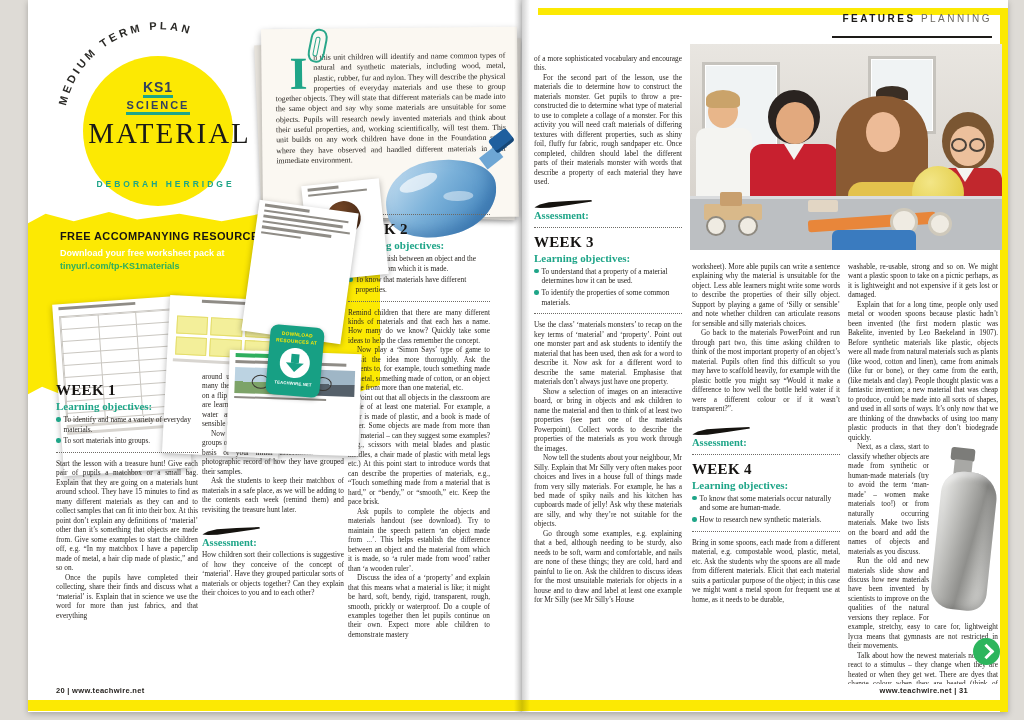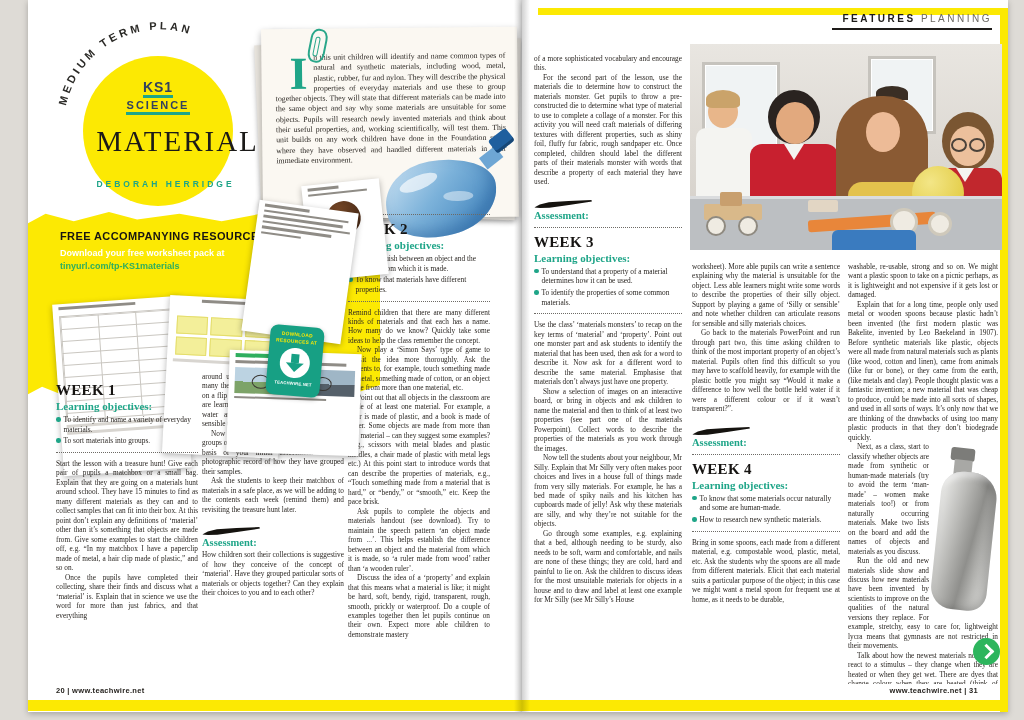--- a/index.html
+++ b/index.html
@@ -24,21 +24,21 @@
 
   
   .yellow-circle{position:absolute;left:55px;top:56px;width:150px;height:150px;border-radius:50%;background:#fce903;}
   .yellow-band{position:absolute;left:0;top:212px;width:352px;height:186px;background:#fce903;
     clip-path:polygon(0 6%,5% 1%,13% 5%,23% 0,31% 4%,43% 1%,55% 5%,66% 1%,78% 6%,90% 2%,100% 7%,100% 93%,92% 98%,81% 93%,69% 99%,55% 94%,40% 100%,26% 95%,12% 100%,4% 94%,0 98%);}
   .arc-svg{position:absolute;left:28px;top:22px;}
   .ks1{position:absolute;left:55px;top:79px;width:150px;text-align:center;font:700 14px "Liberation Sans",sans-serif;color:#31415f;letter-spacing:1px;}
   .ks1-rule{position:absolute;left:115px;top:95px;width:30px;height:2.5px;background:#1fa588;}
   .subject{position:absolute;left:55px;top:99px;width:150px;text-align:center;font:700 11px "Liberation Sans",sans-serif;color:#31415f;letter-spacing:2px;}
   .subject-rule{position:absolute;left:98px;top:112px;width:64px;height:2.5px;background:#1fa588;}
-  .mag-title{position:absolute;left:0;top:115px;width:275px;text-align:center;margin:12px;
+  .mag-title{position:absolute;left:0;top:115px;width:275px;text-align:center;margin:4px;
     font-family:"Liberation Serif",serif;font-weight:400;font-size:29px;line-height:1.0;letter-spacing:2px;color:#1b1a18;}
   .author{position:absolute;left:0;top:179px;width:275px;text-align:center;font:700 8.5px "Liberation Sans",sans-serif;letter-spacing:3px;color:#1fa588;}
 
   
   .paper-sheet{position:absolute;background:#f2efe9;box-shadow:0 2px 5px rgba(0,0,0,.25);}
   .ps1{left:240px;top:34px;width:250px;height:182px;transform:rotate(2deg);}
   .ps2{left:230px;top:40px;width:252px;height:180px;transform:rotate(-2.5deg);background:#e9e5de;}
   .note{position:absolute;left:234px;top:28px;width:256px;height:190px;background:#fbf8f2;
     box-shadow:0 3px 7px rgba(0,0,0,.28);transform:rotate(-.6deg);padding:10px 12px 8px 14px;box-sizing:border-box;}
   .clip{position:absolute;left:48px;top:0px;width:13px;height:30px;border:2.5px solid #2aa78a;border-radius:7px/10px;transform:rotate(12deg);background:transparent;}
@@ -85,21 +85,21 @@
   
   .pen{width:58px;height:9px;margin:12px 0 2px;transform:rotate(-6deg);
     clip-path:polygon(0 60%,10% 35%,26% 20%,60% 28%,100% 46%,100% 62%,60% 74%,26% 80%,10% 74%);background:#15130f;}
 
   
   .footer{position:absolute;font:700 7.5px "Liberation Sans",sans-serif;color:#26231f;letter-spacing:.3px;}
 
   
   .yframe-top{position:absolute;left:16px;top:8px;width:462px;height:7px;background:#fce903;}
   .yframe-right{position:absolute;left:478px;top:8px;width:8px;height:704px;background:#fce903;}
-  .features{position:absolute;left:310px;top:13px;width:160px;text-align:right;border-bottom:2px solid #1d1b18;padding-bottom:4px;
+  .features{position:absolute;left:310px;top:13px;width:160px;text-align:right;border-bottom:2px solid #1d1b18;padding-bottom:12px;
     font-family:"Liberation Sans",sans-serif;font-size:10px;letter-spacing:2.5px;}
   .features .f1{font-weight:700;color:#1d1b18;}
   .features .f2{font-weight:400;color:#6d6a64;}
 
   
   .photo{position:absolute;left:168px;top:44px;width:312px;height:206px;overflow:hidden;background:linear-gradient(#e9e6e1,#d2cdc6);}
   .ph-window{position:absolute;background:#f0f3f4;border:3px solid #c6c3bd;box-shadow:inset 0 0 0 1px #fff;}
   .ph-table{position:absolute;left:0;top:152px;width:312px;height:54px;background:#bcbfc2;border-top:3px solid #dadcde;}
   .fig{position:absolute;}
   .head{position:absolute;border-radius:50%;}
@@ -373,17 +373,17 @@
       <div class="sb-cap"></div>
       <div class="sb-neck"></div>
       <div class="sb-body"></div>
     </div>
     <p class="para ind">Next, as a class, start to classify whether objects are made from synthetic or human-made materials (try to avoid the term ‘man-made’ – women make materials too!) or from naturally occurring materials. Make two lists on the board and add the names of objects and materials as you discuss.</p>
     <p class="para ind">Run the old and new materials slide show and discuss how new materials have been invented by scientists to improve on the qualities of the natural versions they replace. For example, stretchy, easy to care for, lightweight lycra means that gymnasts are not restricted in their movements.</p>
     <p class="para ind">Talk about how the newest materials now often react to a stimulus – they change when they are heated or when they get wet. There are dyes that change colour when they are heated (think of colour changing mugs and thermochromic baby bath toys), plastic beads that change colour</p>
   </div>
 
   <div class="next-btn"></div>
-  <div class="footer" style="right:30px;top:686px;">www.teachwire.net | 31</div>
+  <div class="footer" style="right:40px;top:686px;">www.teachwire.net | 31</div>
 </section>
 
 <div class="gutter"></div>
 <div class="bottom-bar"></div>
 
 </body></html>

